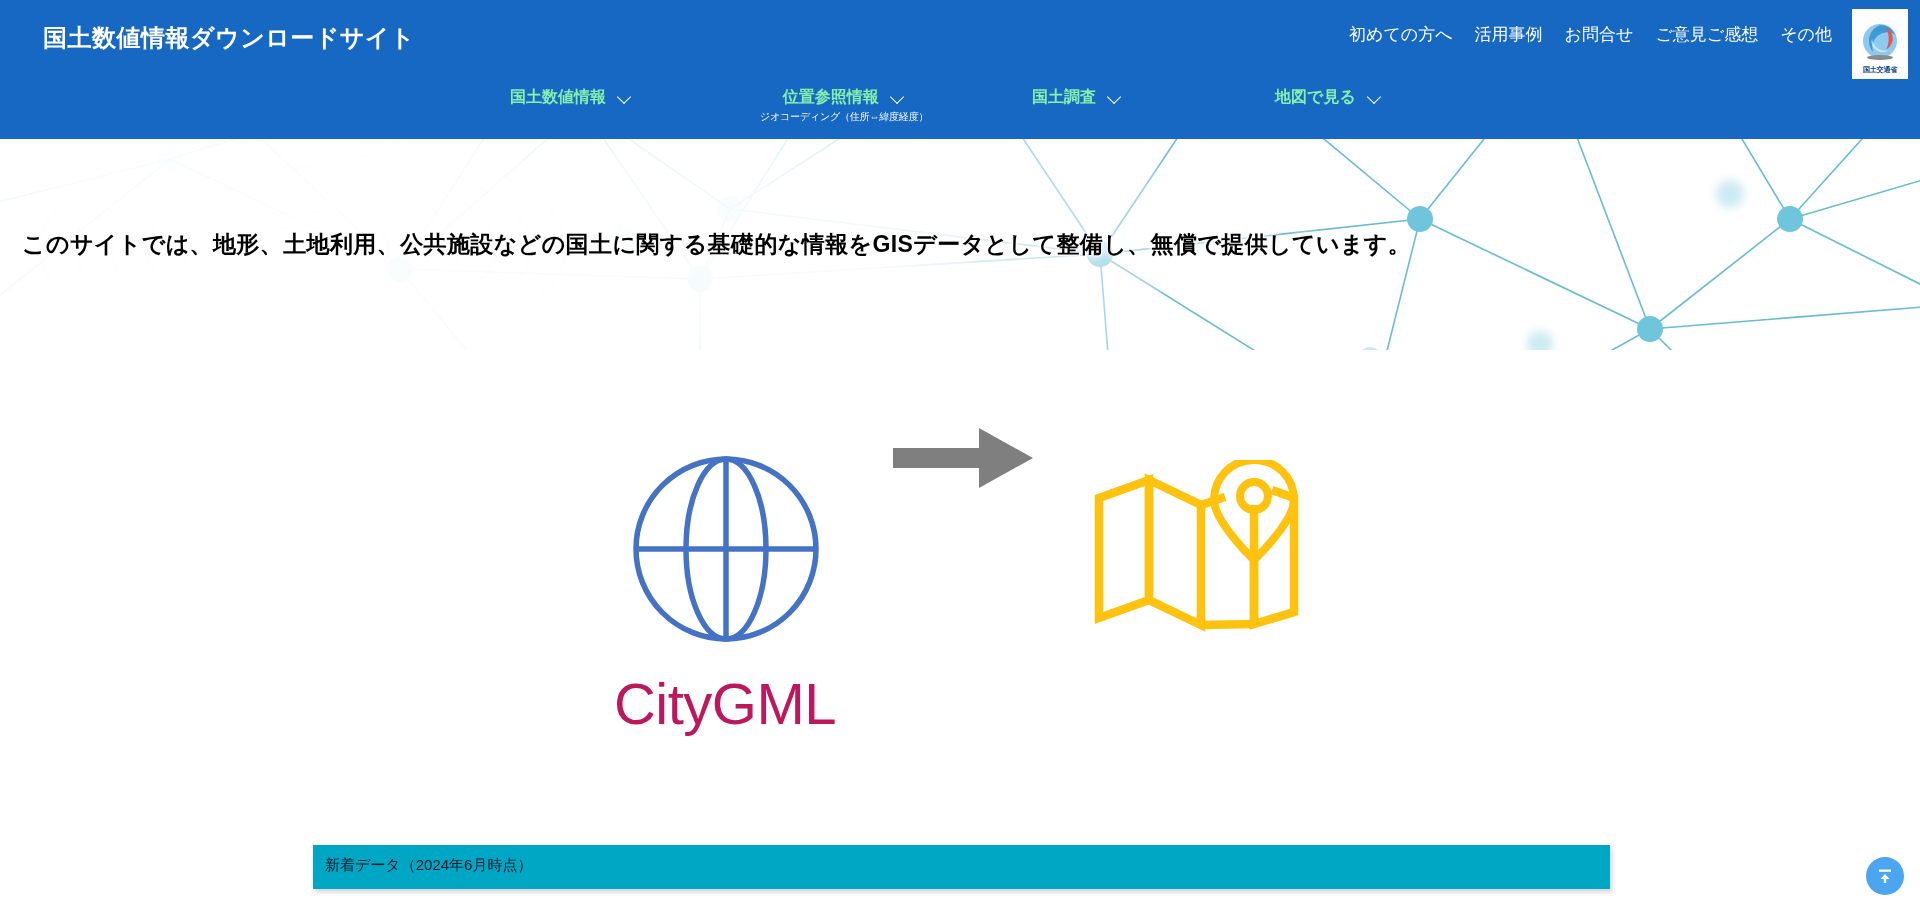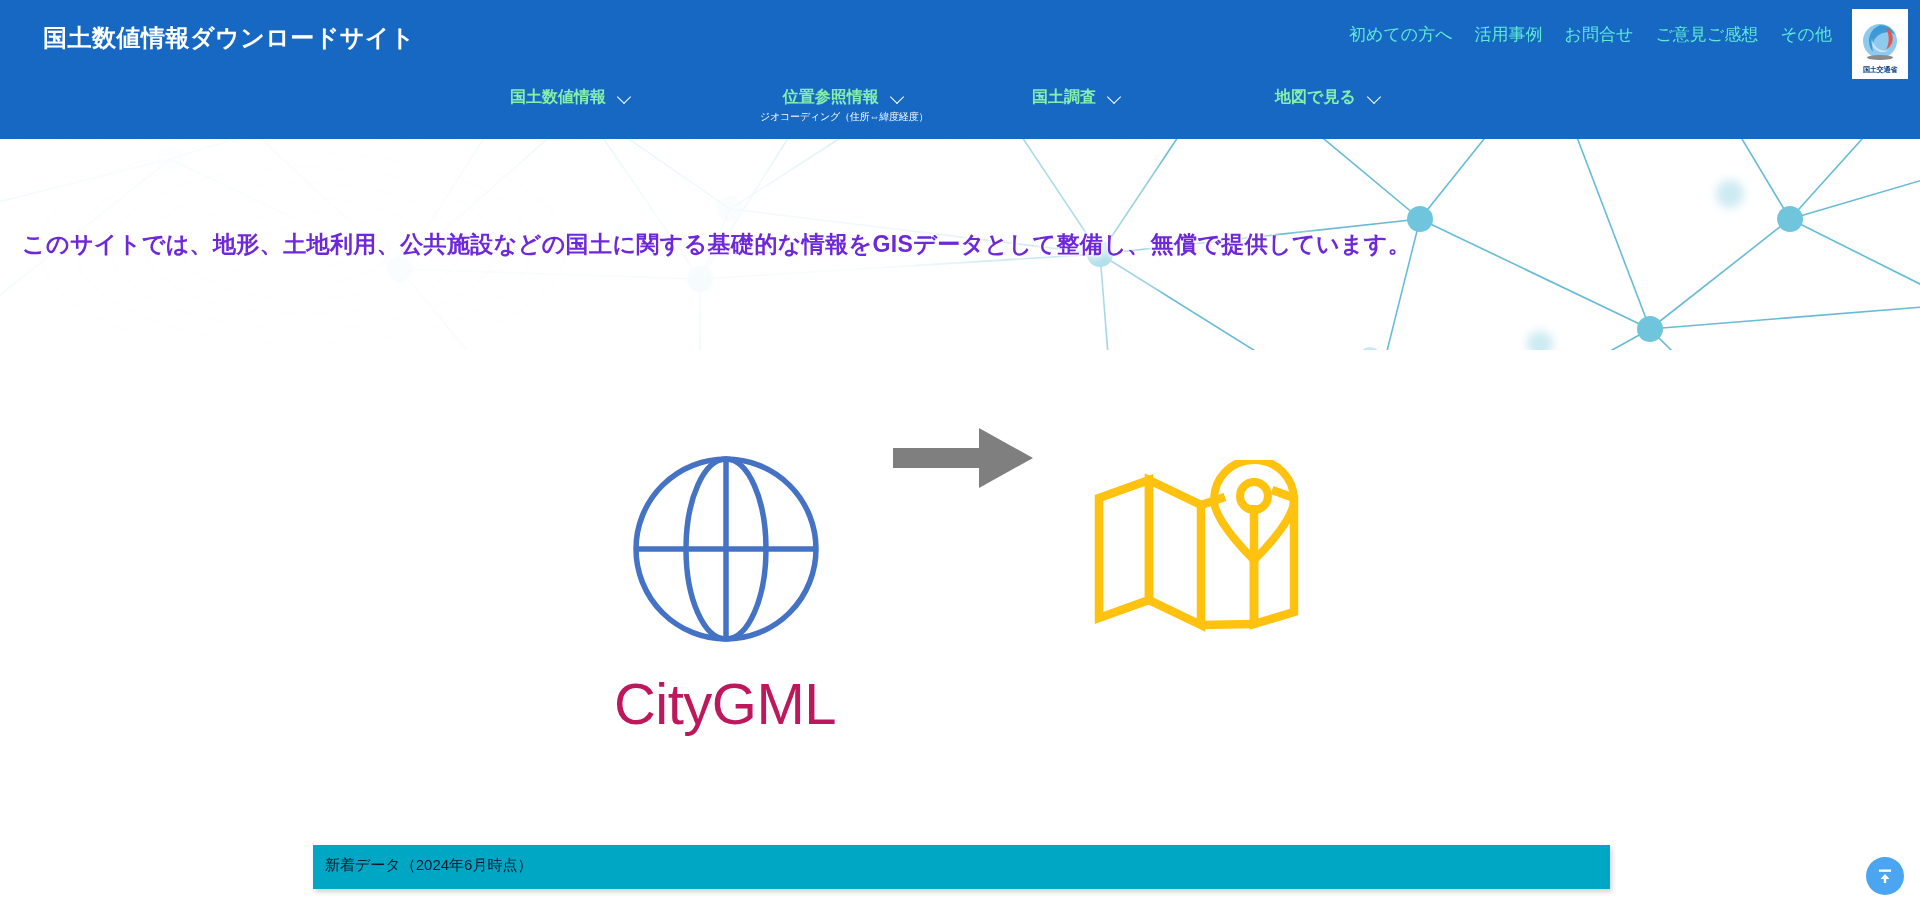--- a/index.html
+++ b/index.html
@@ -27,21 +27,21 @@
     letter-spacing:0.5px; white-space:nowrap;
   }
 
   
   #utility-nav{
     position:absolute; right:88px; top:26px;
     display:flex; align-items:center; gap:22px;
     white-space:nowrap;
   }
   #utility-nav .util-link{
-    font-size:17px; color:#5eead4; text-decoration:none;
+    font-size:17px; color:#ffffff; text-decoration:none;
     line-height:1; cursor:pointer;
   }
 
   
   #mlit-logo{
     position:absolute; right:12px; top:9px;
     width:56px; height:70px;
     background:#ffffff;
     display:flex; flex-direction:column; align-items:center;
     justify-content:flex-start;
@@ -111,21 +111,21 @@
     position:absolute; left:540px; top:-60px; width:620px; height:380px;
     background:radial-gradient(ellipse at 50% 50%,
         rgba(255,255,255,0.92) 0%,
         rgba(255,255,255,0.60) 45%,
         rgba(255,255,255,0) 100%);
     filter:blur(4px); pointer-events:none;
   }
   #hero-text{
     position:absolute; left:22px; top:0; height:211px;
     display:flex; align-items:center;
-    font-size:23px; font-weight:bold; color:#6d28d9;
+    font-size:23px; font-weight:bold; color:#000000;
     letter-spacing:0.4px; white-space:nowrap;
     text-shadow:0 0 7px #fff, 0 0 7px #fff, 0 0 12px #fff, 1px 1px 0 #fff, -1px -1px 0 #fff;
     z-index:4;
   }
 
   
   #conversion-figure{
     position:absolute; left:0; top:350px; width:1920px; height:440px;
   }
   #globe-icon{

